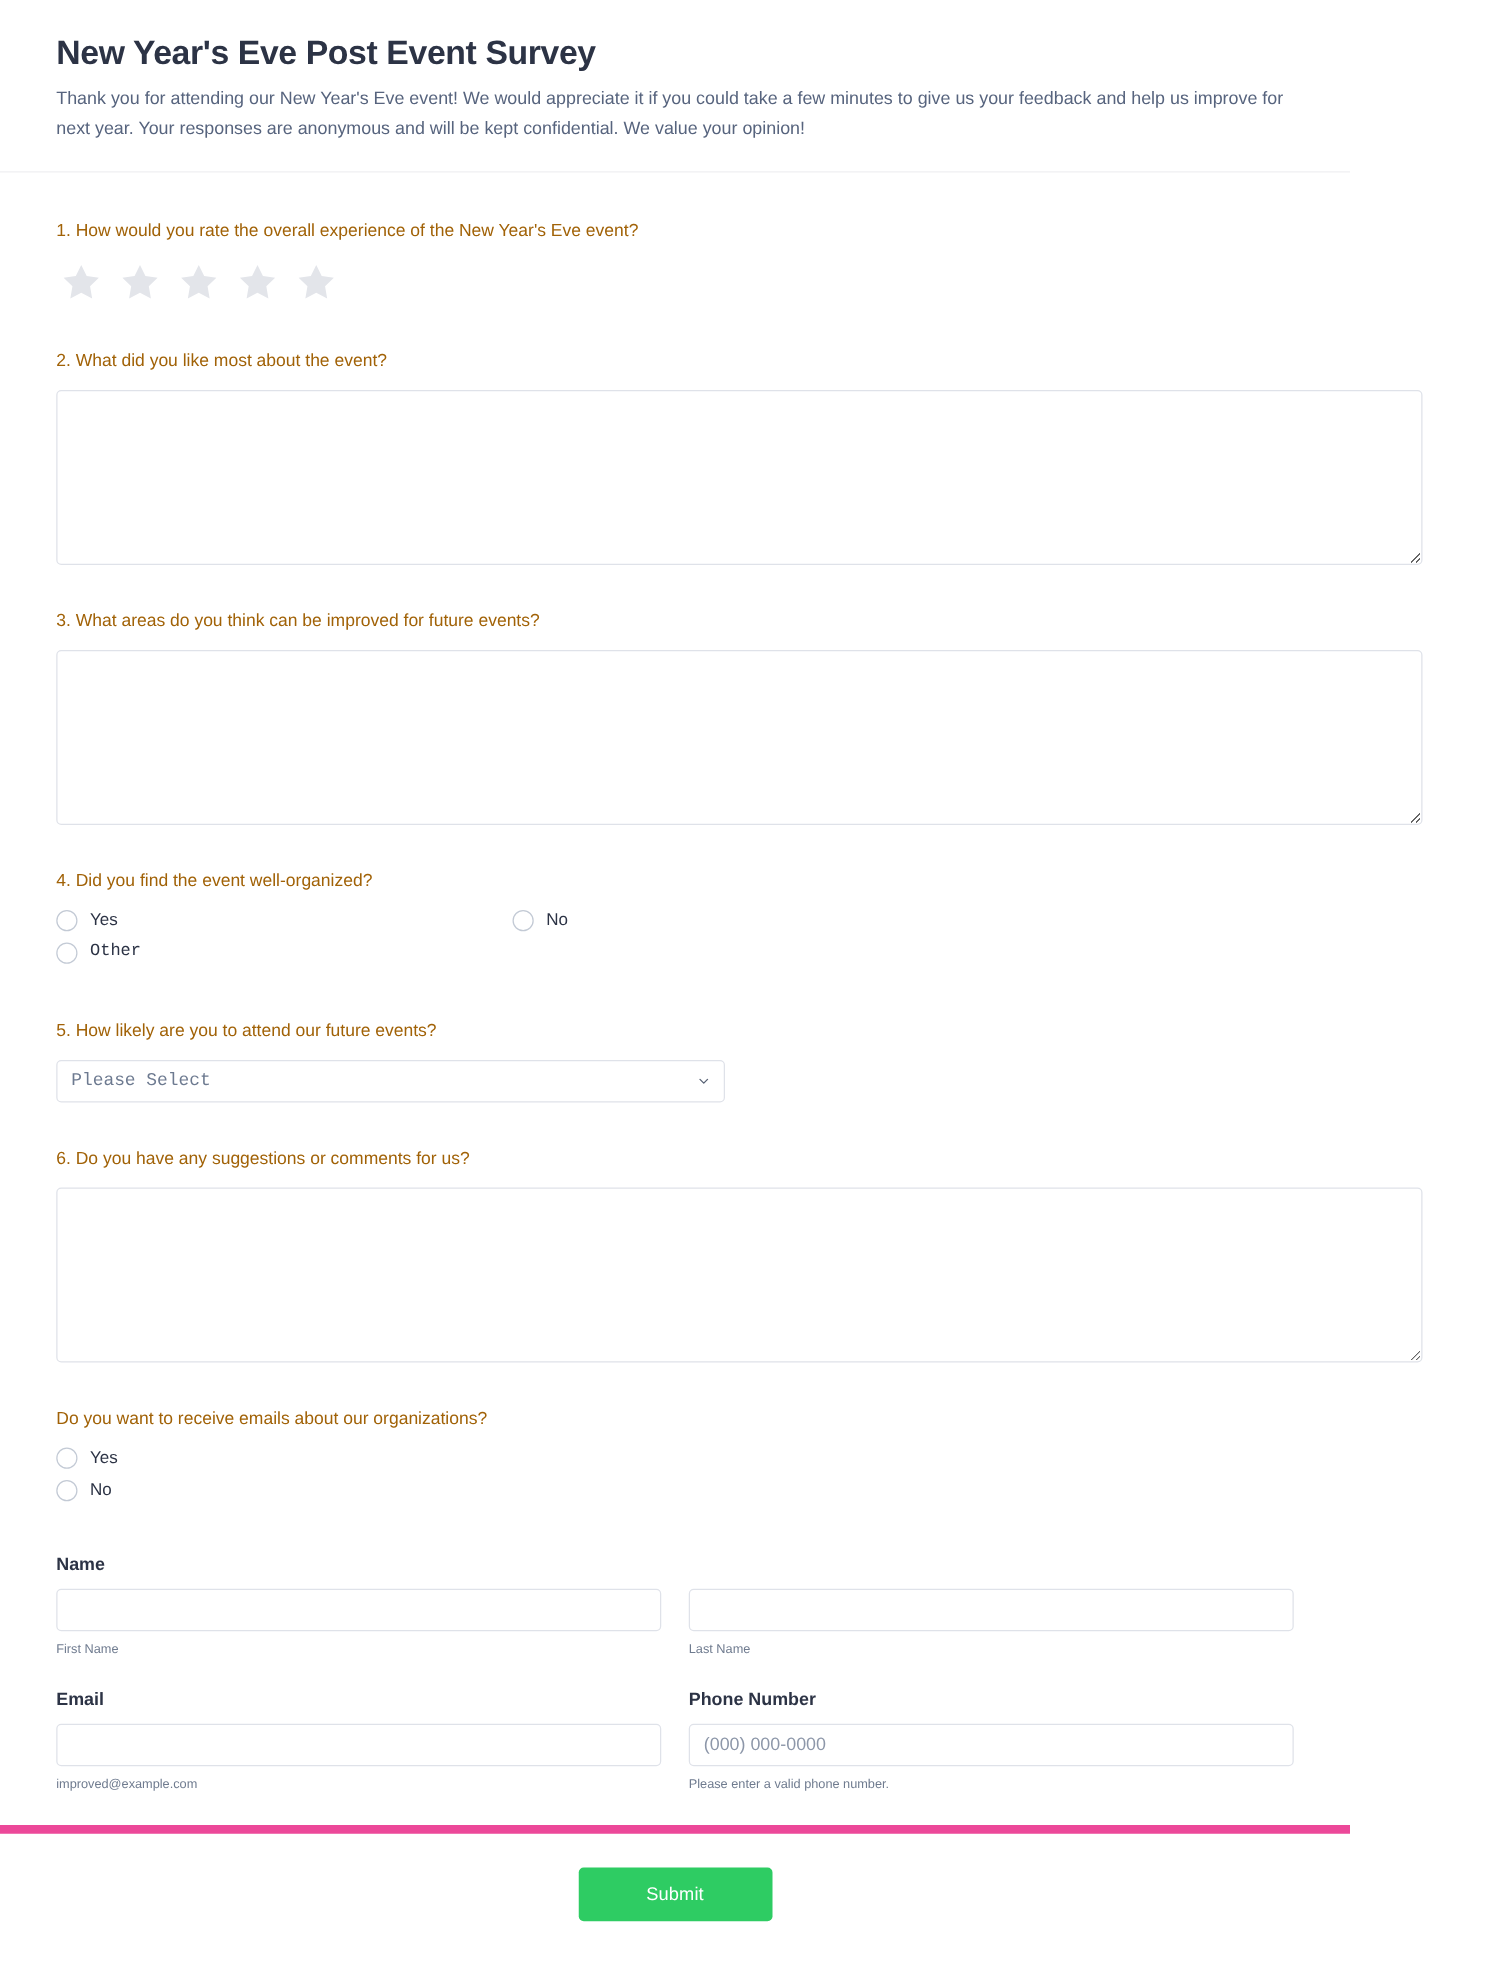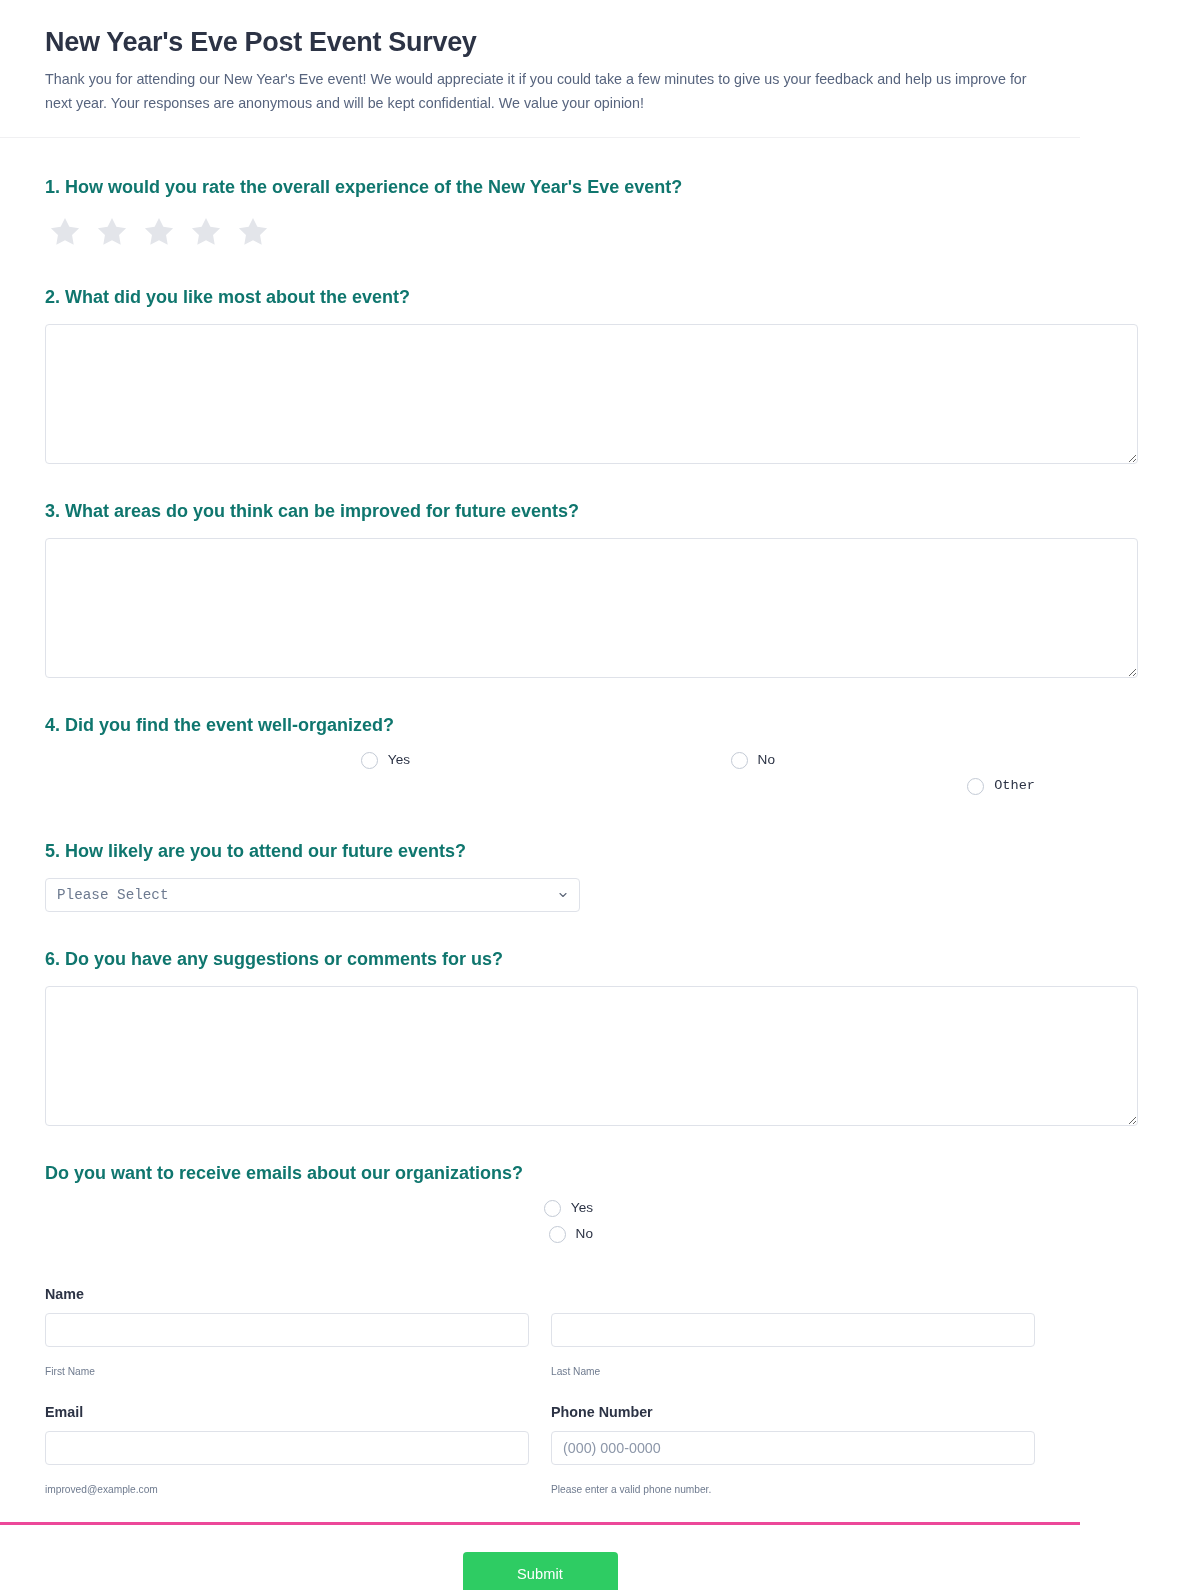--- a/index.html
+++ b/index.html
@@ -34,23 +34,23 @@
     font-weight:normal;
     max-width:1090px;
     margin:0;
   }
 
   
   .form-body { padding:36px 45px 0 45px; }
 
   .q-block { margin-bottom:34px; }
   .q-label {
-    font-size:18px;
-    font-weight:700;
-    color:#0f766e;
+    font-size:14px;
+    font-weight:400;
+    color:#a16207;
     line-height:1.5;
     margin-bottom:13px;
     display:block;
   }
 
   
   .stars { display:flex; gap:11px; align-items:center; margin-left:2px; }
   .star { width:36px; height:36px; display:block; cursor:pointer; }
 
   
@@ -70,21 +70,20 @@
   textarea.ta.h140 { height:140px; }
 
   
   .radio-grid { display:flex; flex-wrap:wrap; }
   .radio-item {
     display:flex;
     align-items:center;
     gap:10px;
     margin-bottom:9px;
     cursor:pointer;
-    justify-content:flex-end;
   }
   .radio-circle {
     width:17px; height:17px;
     border:1px solid #c3cad5;
     border-radius:50%;
     background:#fff;
     flex:0 0 auto;
   }
   .radio-text {
     font-size:13.6px;
@@ -144,35 +143,35 @@
     font-size:14.3px;
     color:#2c3345;
     padding:16px 11px;
     outline:none;
   }
   input.ti::placeholder { color:#8d97a9; }
   .sublabel {
     display:block;
     font-size:10.2px;
     color:#6f7b8f;
-    margin-top:18px;
+    margin-top:8px;
     line-height:1.3;
   }
   .col-label {
     display:block;
     font-size:14.3px;
     font-weight:bold;
     color:#2c3345;
     margin-bottom:11px;
   }
 
   
   .form-footer {
     margin-top:22px;
-    border-top:3px solid #ec4899;
+    border-top:7px solid #ec4899;
     padding:27px 45px 30px 45px;
     display:flex;
     justify-content:center;
     align-items:center;
   }
   .submit-btn {
     background:#2ecc63;
     color:#ffffff;
     border:none;
     border-radius:4px;

